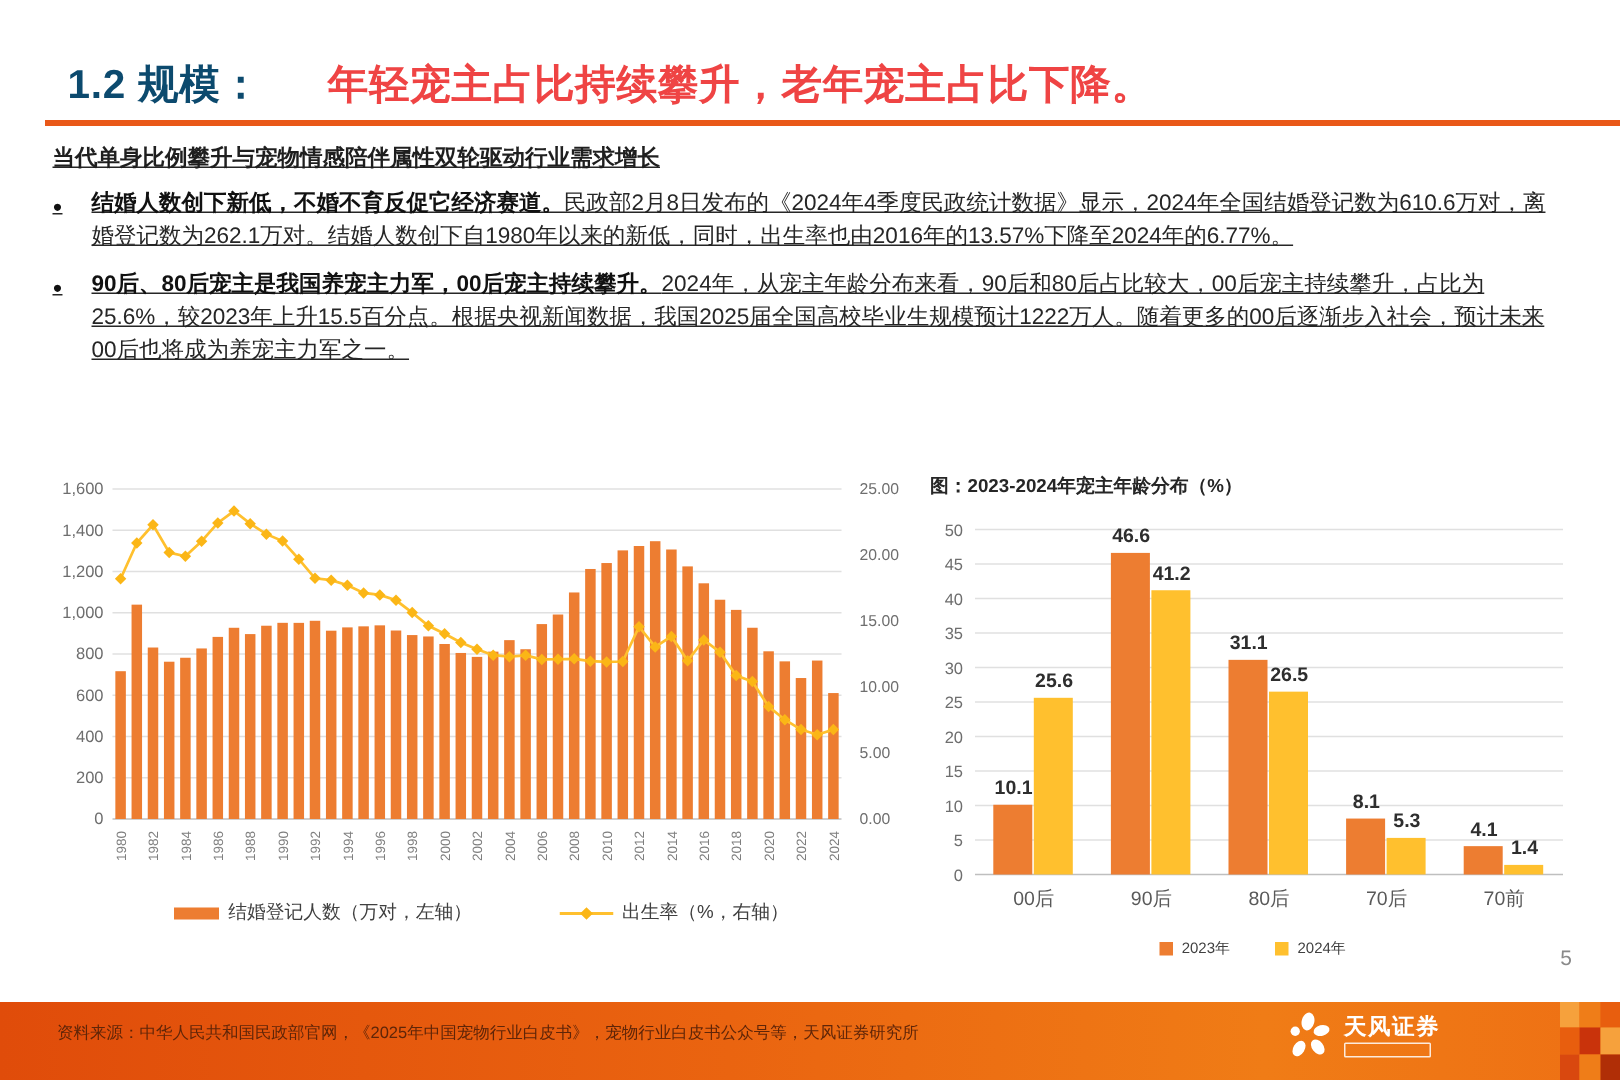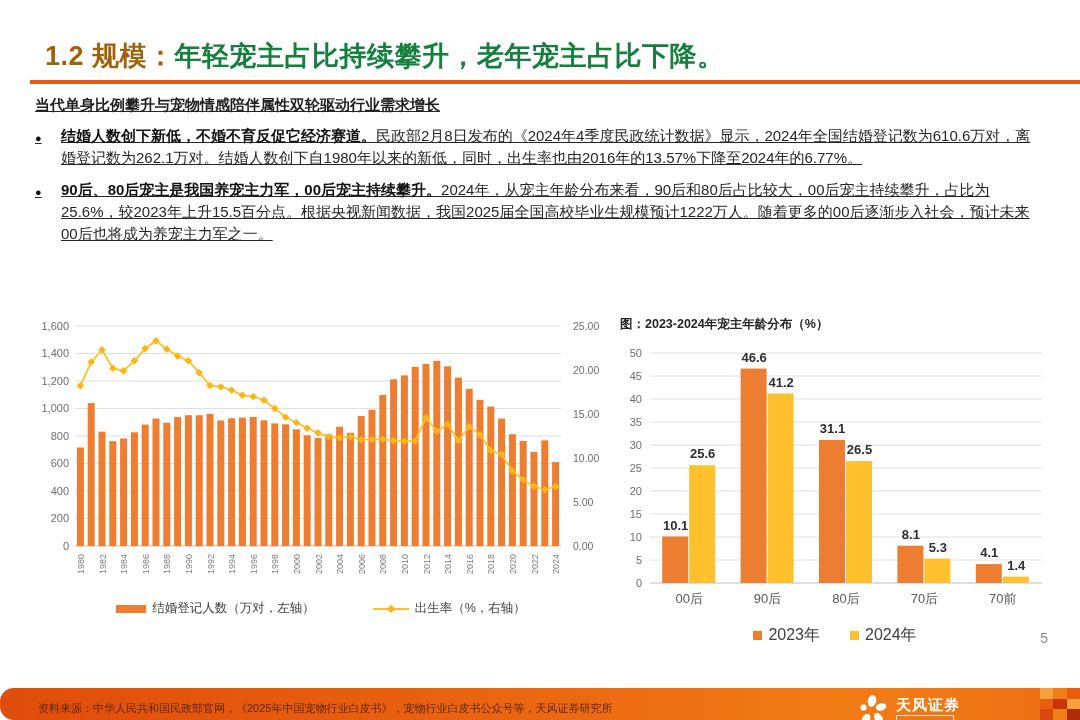--- a/index.html
+++ b/index.html
@@ -2,22 +2,22 @@
 <html><head>
 <meta charset="utf-8">
 <style>
   html,body{margin:0;padding:0;}
   body{width:1080px;height:720px;position:relative;overflow:hidden;background:#ffffff;
        font-family:"Liberation Sans","DejaVu Sans",sans-serif;}
   .slide{position:absolute;inset:0;background:#fff;}
 
   
   .hdr{position:absolute;left:45px;top:38px;right:30px;font-size:27px;font-weight:bold;letter-spacing:.5px;}
-  .hdr .pre{color:#a16207;}
-  .hdr .main{color:#15803d;}
+  .hdr .pre{color:#0c4a6e;}
+  .hdr .main{color:#ef4444;margin-left:44px;}
   .hdr-rule{position:absolute;left:30px;right:0;top:80px;height:4px;background:#e95818;}
 
   
   .content{position:absolute;left:35px;top:96px;width:1010px;color:#262626;text-decoration:underline;}
   .subhead{font-size:15px;font-weight:bold;color:#1f1f1f;margin-bottom:10px;}
   .bullet{display:flex;margin-bottom:10px;line-height:22px;font-size:15px;}
   .bullet .dot{width:26px;flex:0 0 26px;font-size:11px;padding-top:2px;color:#111;}
   .bullet .txt{flex:1;}
   .bullet .b{font-weight:bold;color:#111;}
 
@@ -34,28 +34,28 @@
   .cat{font-size:13px;fill:#595959;}
   .val{font-size:13px;font-weight:600;fill:#2e2e2e;}
 
   
   .legend{display:flex;justify-content:center;align-items:center;gap:58px;margin-top:4px;
           font-size:12.5px;color:#404040;}
   .legend .item{display:flex;align-items:center;gap:6px;}
   .sw-bar{width:30px;height:8px;background:#ed7d31;display:inline-block;}
   .sw-sq23{width:9px;height:9px;background:#ed7d31;display:inline-block;}
   .sw-sq24{width:9px;height:9px;background:#ffc02e;display:inline-block;}
-  .legend.small{gap:30px;font-size:16px;}
+  .legend.small{gap:30px;font-size:10px;}
 
   
   .pagenum{position:absolute;right:32px;top:630px;font-size:14px;color:#8a8a8a;}
 
   
-  .footer{position:absolute;left:0;right:0;bottom:0;height:32px;
-          background:linear-gradient(90deg,#e04c0a 0%,#ea6410 45%,#f07c16 78%,#ee7014 100%);border-radius:14px;}
+  .footer{position:absolute;left:0;right:0;bottom:0;height:52px;
+          background:linear-gradient(90deg,#e04c0a 0%,#ea6410 45%,#f07c16 78%,#ee7014 100%);}
   .src{position:absolute;left:38px;top:13px;font-size:11px;color:#5f2508;}
   .brand{position:absolute;right:120px;top:6px;display:flex;align-items:center;gap:7px;}
   .brand-name{color:#fff;font-size:15px;font-weight:bold;letter-spacing:1px;line-height:15px;}
   .brand-tag{margin-top:3px;width:56px;height:8px;border:1px solid rgba(255,255,255,.85);border-radius:1px;}
   .mosaic{position:absolute;right:0;top:0;bottom:0;width:40px;display:grid;
           grid-template-columns:repeat(3,1fr);grid-template-rows:repeat(3,1fr);}
   .mosaic div{width:100%;height:100%;}
 </style>
 </head>
 <body>

